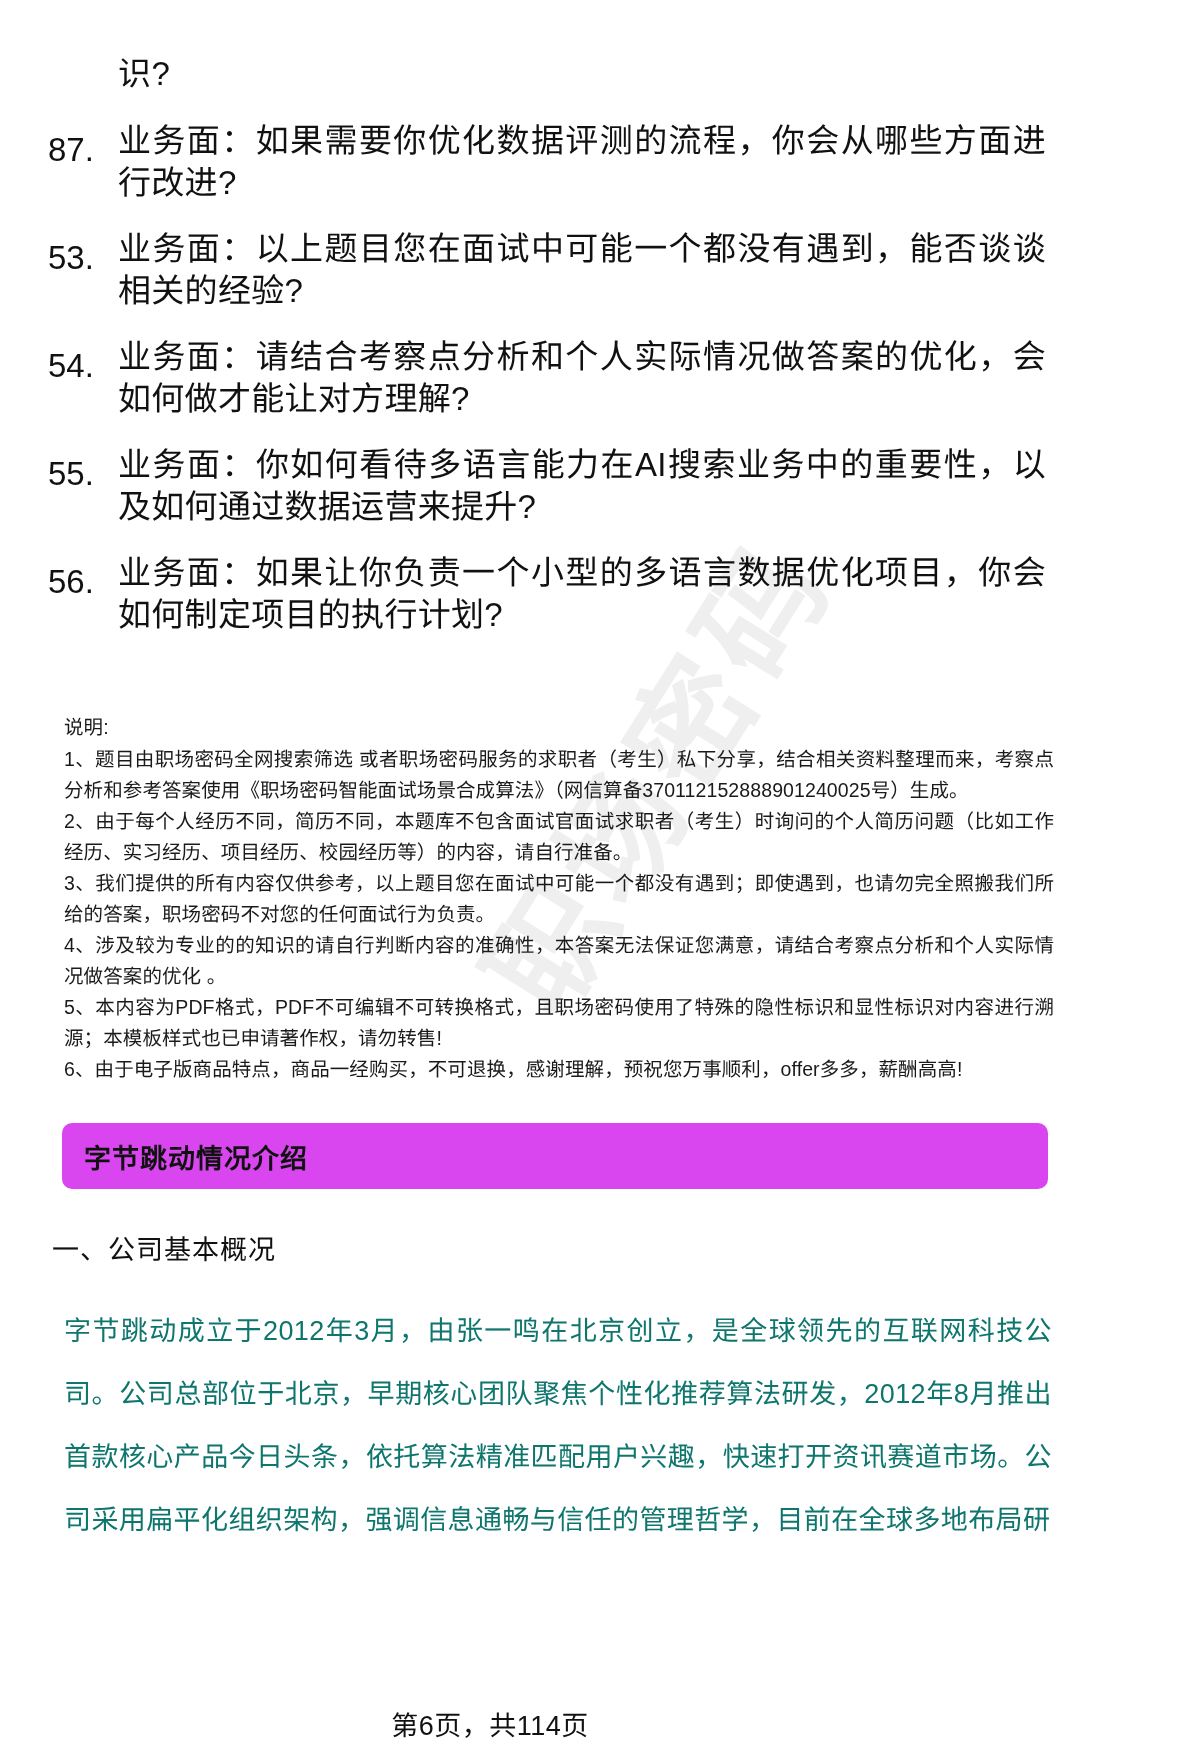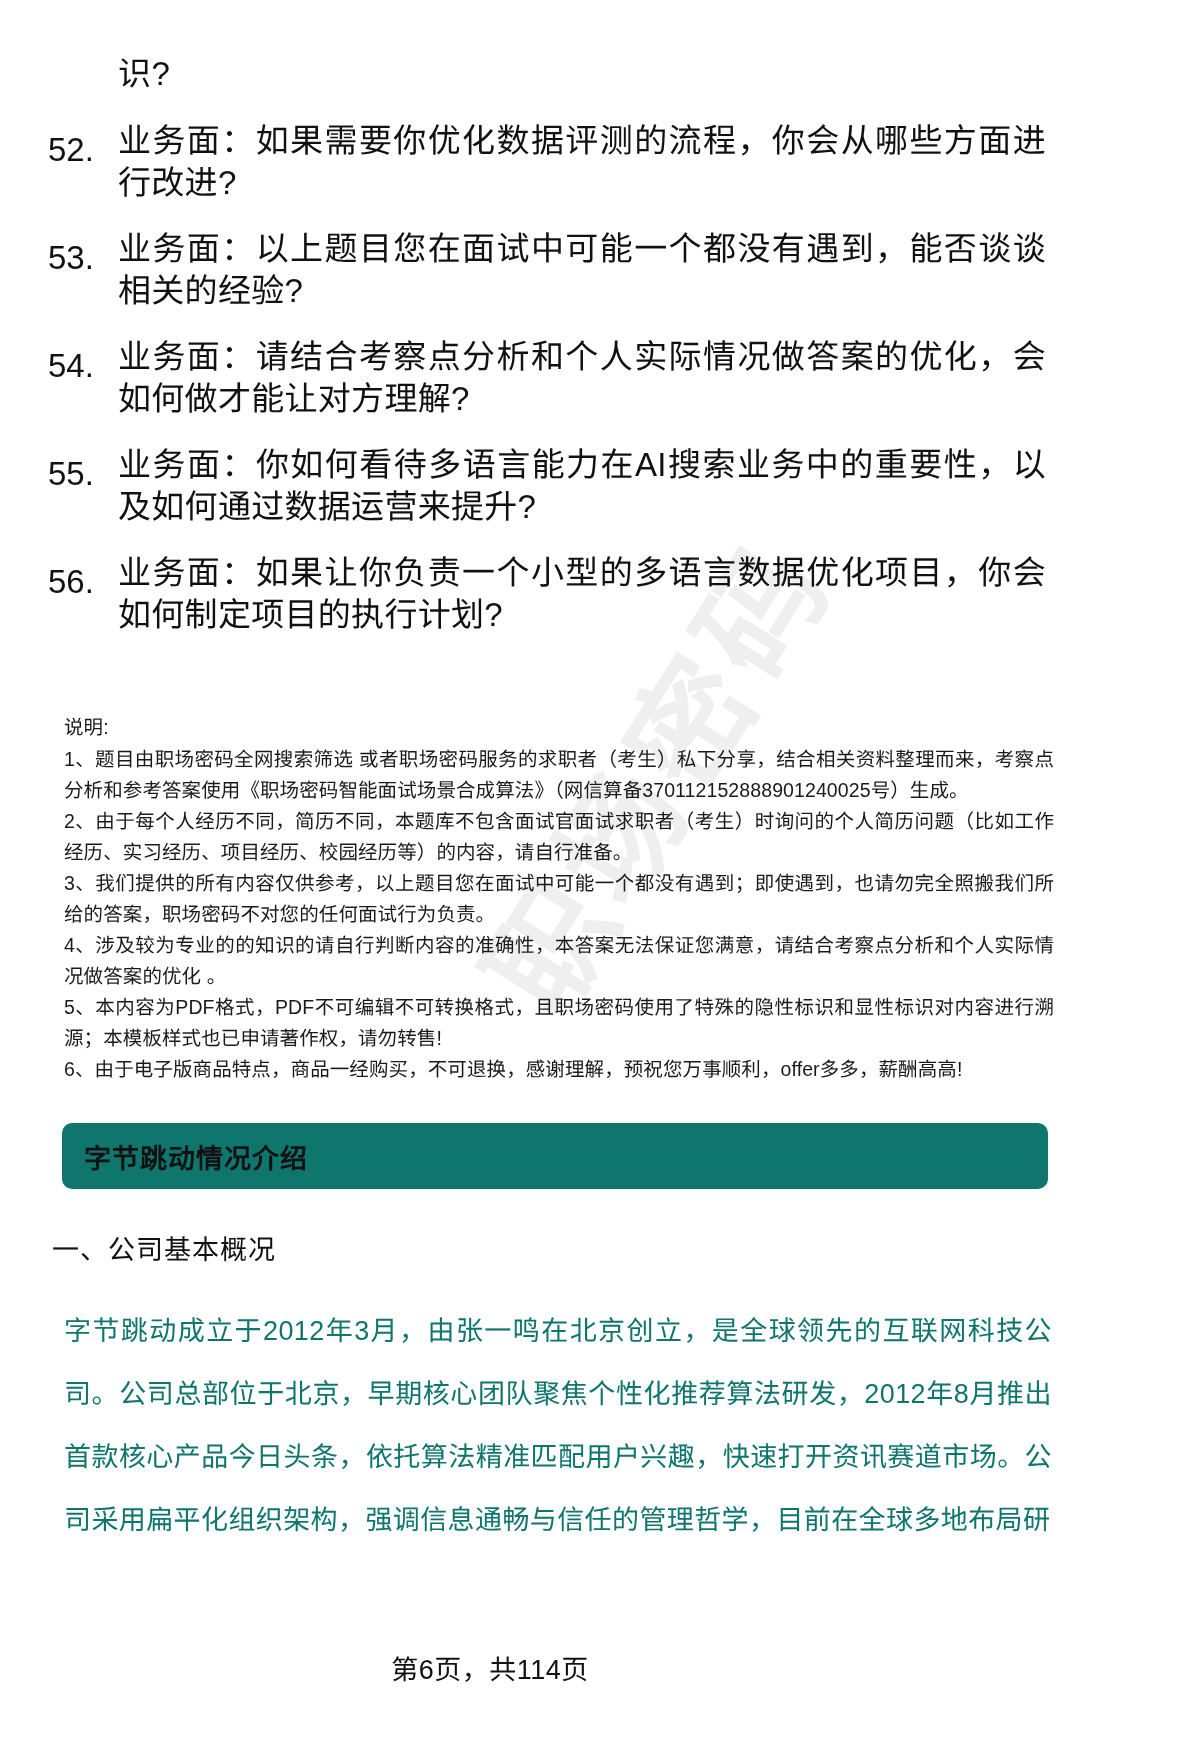--- a/index.html
+++ b/index.html
@@ -167,21 +167,21 @@
     text-align: justify;
     text-justify: inter-ideograph;
     word-break: break-all;
     color: #0f766e;
   }
 
   
   .footer {
     position: absolute;
     left: 0;
-    top: 1648px;
+    top: 1704px;
     width: 980px;
     text-align: center;
     font-size: 27px;
     letter-spacing: 0.5px;
     color: #111111;
   }
 </style>
 </head>
 <body>
 
@@ -191,21 +191,21 @@
     <div class="wm-text">职场密码</div>
   </div>
 
   <div class="content">
 
     <div class="q-continued">识?</div>
 
     <div class="q-list">
 
       <div class="q-item">
-        <div class="q-num">52.</div>
+        <div class="q-num">87.</div>
         <div class="q-text">业务面：如果需要你优化数据评测的流程，你会从哪些方面进行改进?</div>
       </div>
 
       <div class="q-item">
         <div class="q-num">53.</div>
         <div class="q-text">业务面：以上题目您在面试中可能一个都没有遇到，能否谈谈相关的经验?</div>
       </div>
 
       <div class="q-item">
         <div class="q-num">54.</div>
@@ -227,21 +227,21 @@
     <div class="notes">
       <div class="notes-title">说明:</div>
       <div class="note-line">1、题目由职场密码全网搜索筛选 或者职场密码服务的求职者（考生）私下分享，结合相关资料整理而来，考察点分析和参考答案使用《职场密码智能面试场景合成算法》（网信算备370112152888901240025号）生成。</div>
       <div class="note-line">2、由于每个人经历不同，简历不同，本题库不包含面试官面试求职者（考生）时询问的个人简历问题（比如工作经历、实习经历、项目经历、校园经历等）的内容，请自行准备。</div>
       <div class="note-line">3、我们提供的所有内容仅供参考，以上题目您在面试中可能一个都没有遇到；即使遇到，也请勿完全照搬我们所给的答案，职场密码不对您的任何面试行为负责。</div>
       <div class="note-line">4、涉及较为专业的的知识的请自行判断内容的准确性，本答案无法保证您满意，请结合考察点分析和个人实际情况做答案的优化 。</div>
       <div class="note-line">5、本内容为PDF格式，PDF不可编辑不可转换格式，且职场密码使用了特殊的隐性标识和显性标识对内容进行溯源；本模板样式也已申请著作权，请勿转售!</div>
       <div class="note-line">6、由于电子版商品特点，商品一经购买，不可退换，感谢理解，预祝您万事顺利，offer多多，薪酬高高!</div>
     </div>
 
-    <div class="banner" style="background: #0f766e;">
+    <div class="banner" style="background: #d946ef;">
       <div class="banner-label">字节跳动情况介绍</div>
     </div>
 
     <div class="subhead">一、公司基本概况</div>
 
     <div class="body-para">字节跳动成立于2012年3月，由张一鸣在北京创立，是全球领先的互联网科技公司。公司总部位于北京，早期核心团队聚焦个性化推荐算法研发，2012年8月推出首款核心产品今日头条，依托算法精准匹配用户兴趣，快速打开资讯赛道市场。公司采用扁平化组织架构，强调信息通畅与信任的管理哲学，目前在全球多地布局研</div>
 
     <div class="footer">第6页，共114页</div>
 
   </div>

